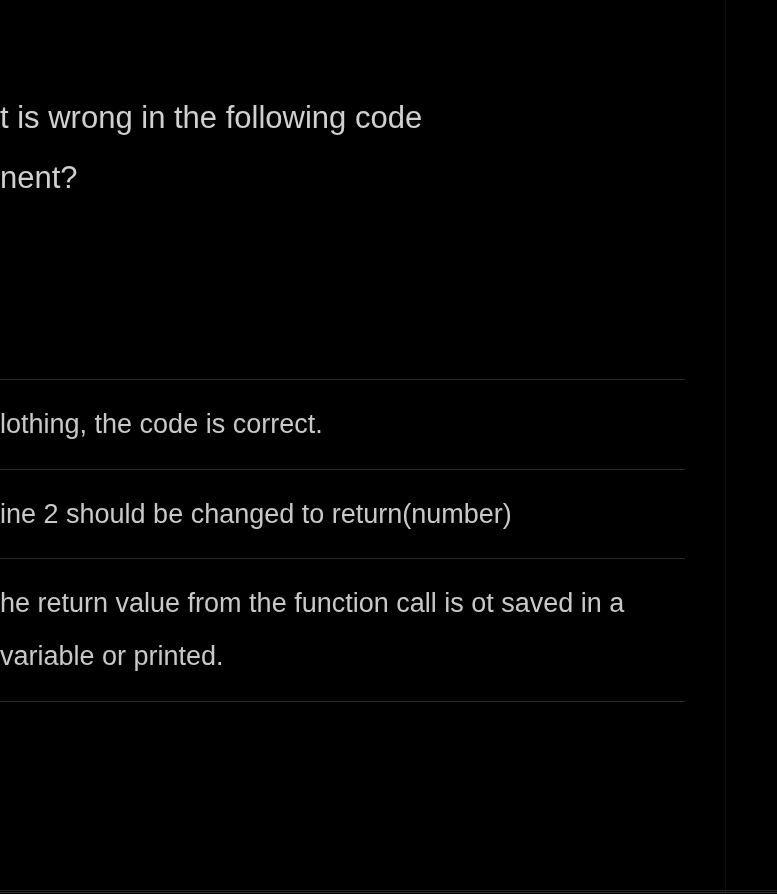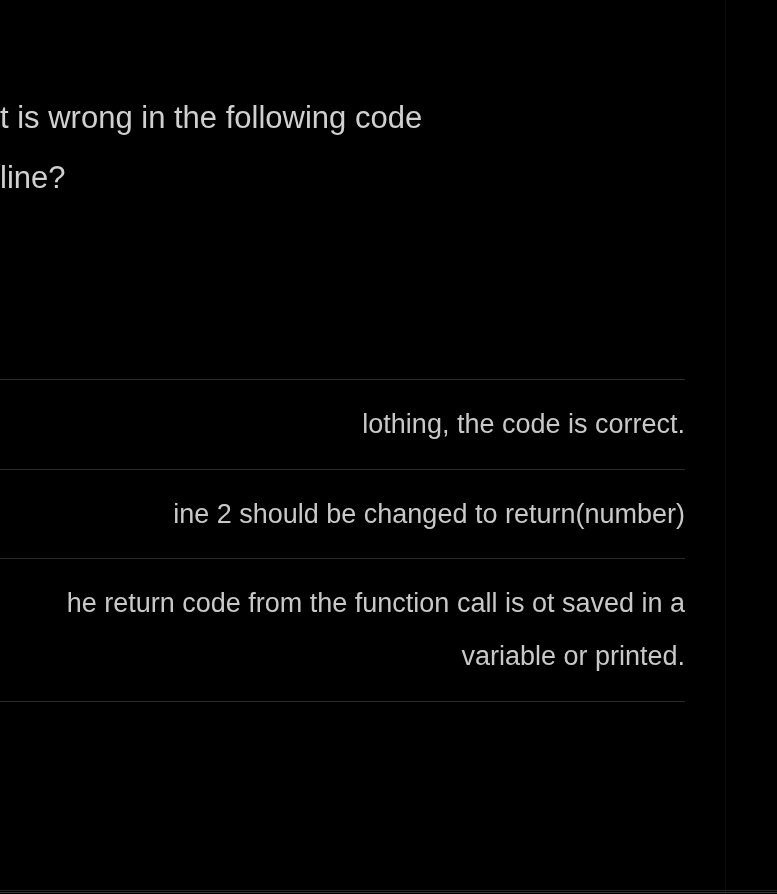--- a/index.html
+++ b/index.html
@@ -30,21 +30,20 @@
       font-size: 31px;
       line-height: 1.95;
       font-weight: 400;
       color: #d0d0d0;
     }
     .options-container {
       position: absolute;
       top: 379px;
       left: 0;
       right: 48px;
-      text-align: right;
     }
     .option-row {
       border-top: 1px solid #2a2a2a;
       padding: 18px 0 18px 0;
       font-size: 27px;
       line-height: 1.95;
       font-weight: 400;
       color: #c8c8c8;
       cursor: pointer;
     }
@@ -83,32 +82,32 @@
       width: 1px;
       background: #0c0c0c;
     }
   </style>
 </head>
 <body>
 
 <div class="content-area">
   <div class="question-text">
     <span>t is wrong in the following code</span><br>
-    <span>line?</span>
+    <span>nent?</span>
   </div>
 
   <div class="options-container">
     <div class="option-row">
       <span>lothing, the code is correct.</span>
     </div>
     <div class="option-row">
       <span>ine 2 should be changed to return(number)</span>
     </div>
     <div class="option-row">
-      <span>he return code from the function call is ot saved in a variable or printed.</span>
+      <span>he return value from the function call is ot saved in a variable or printed.</span>
     </div>
   </div>
 </div>
 
 <div class="right-pane">
   <div class="right-vert"></div>
 </div>
 
 <div class="bottom-line"></div>
 <div class="bottom-line2"></div>

